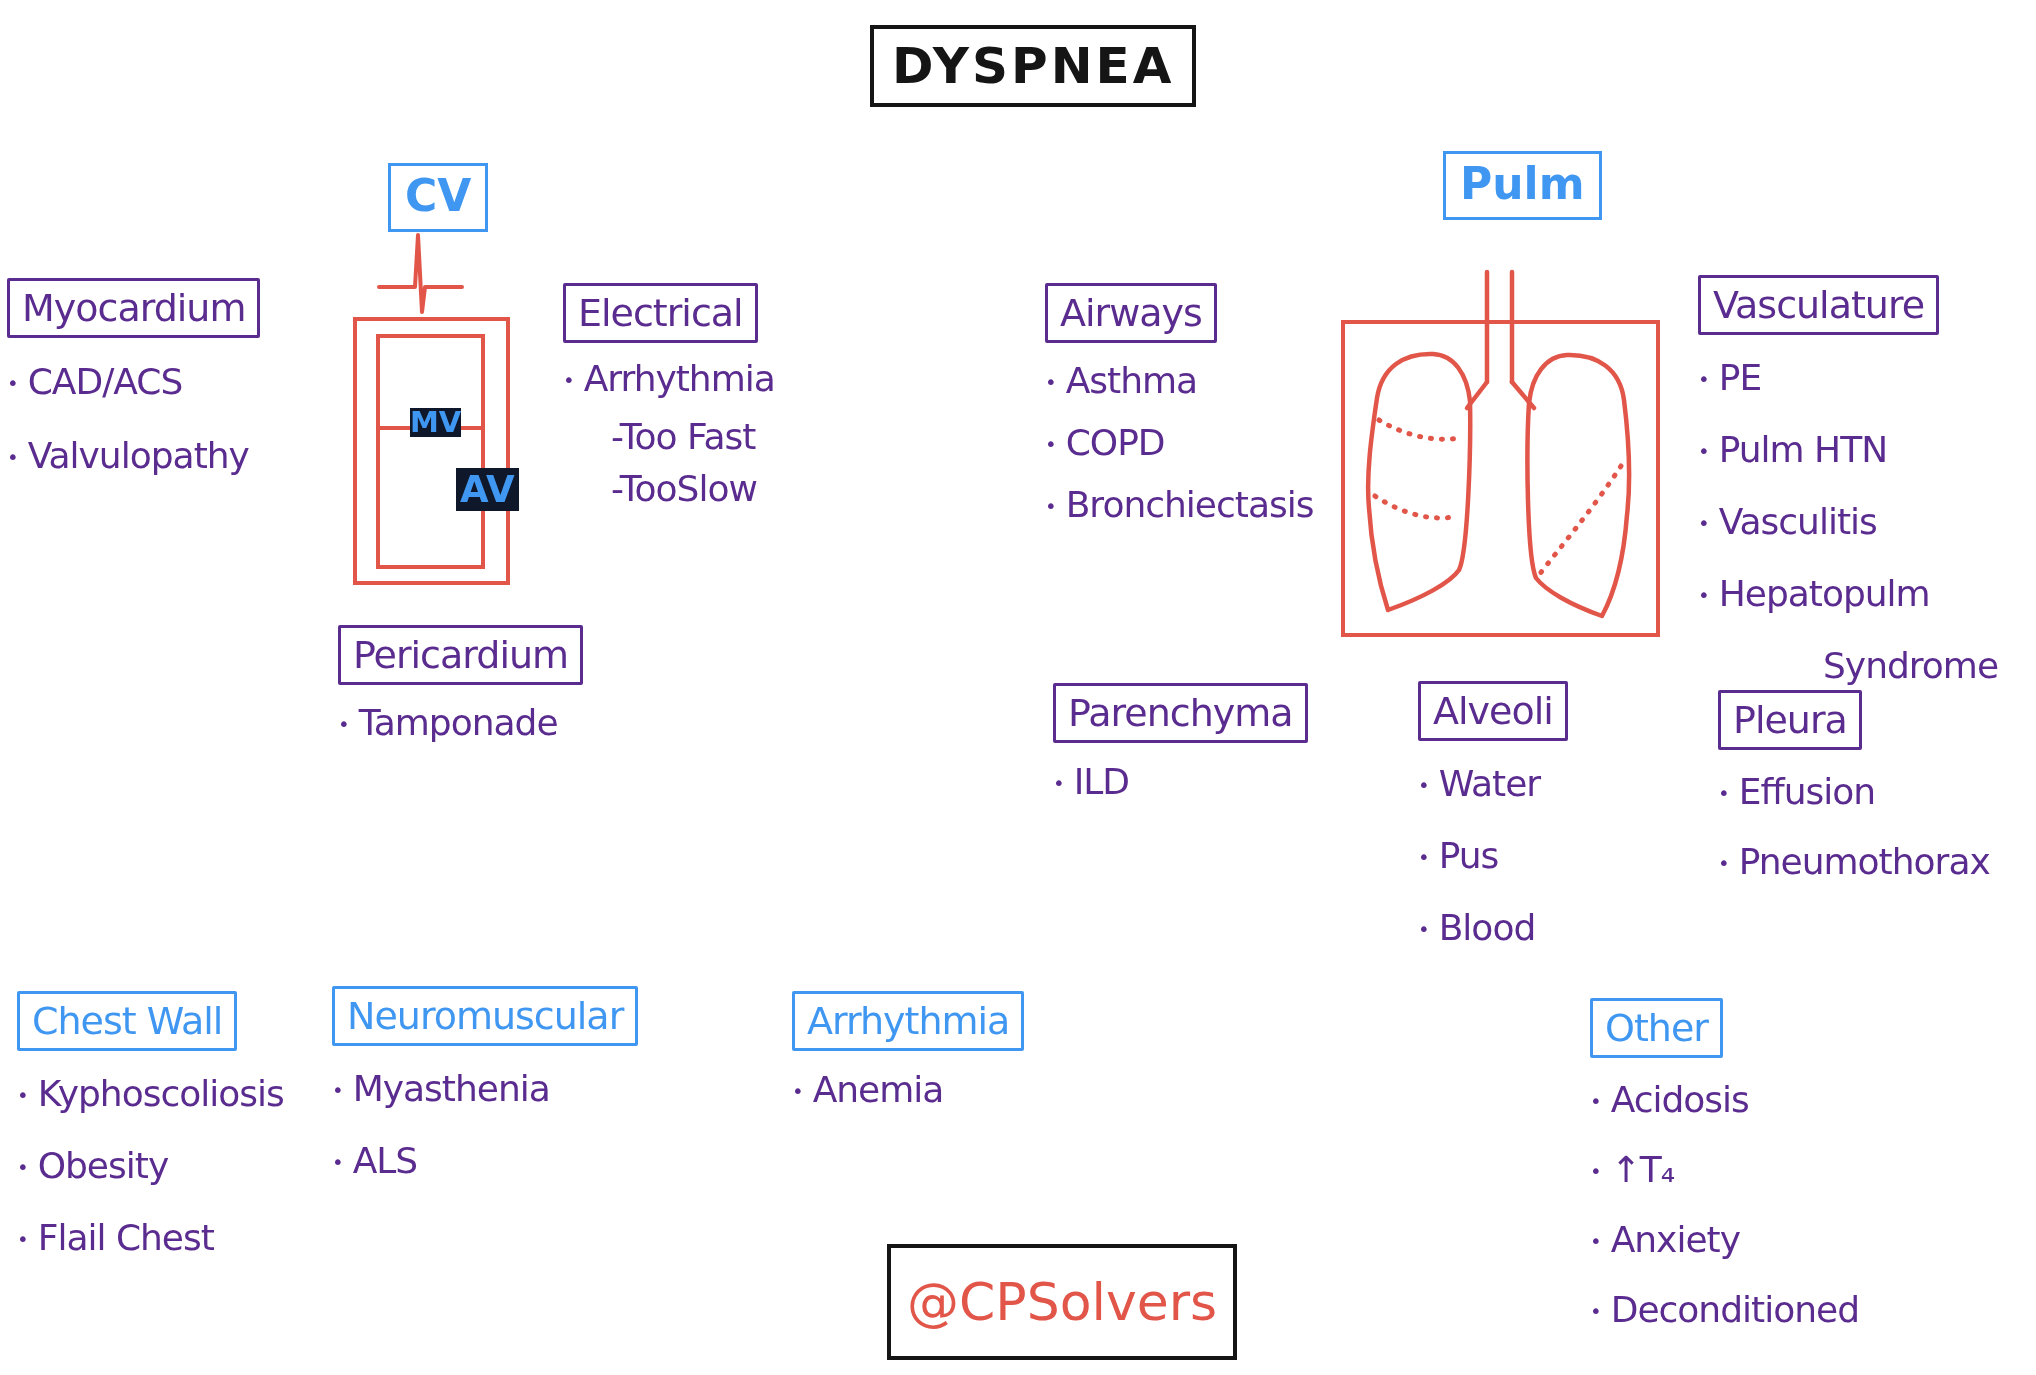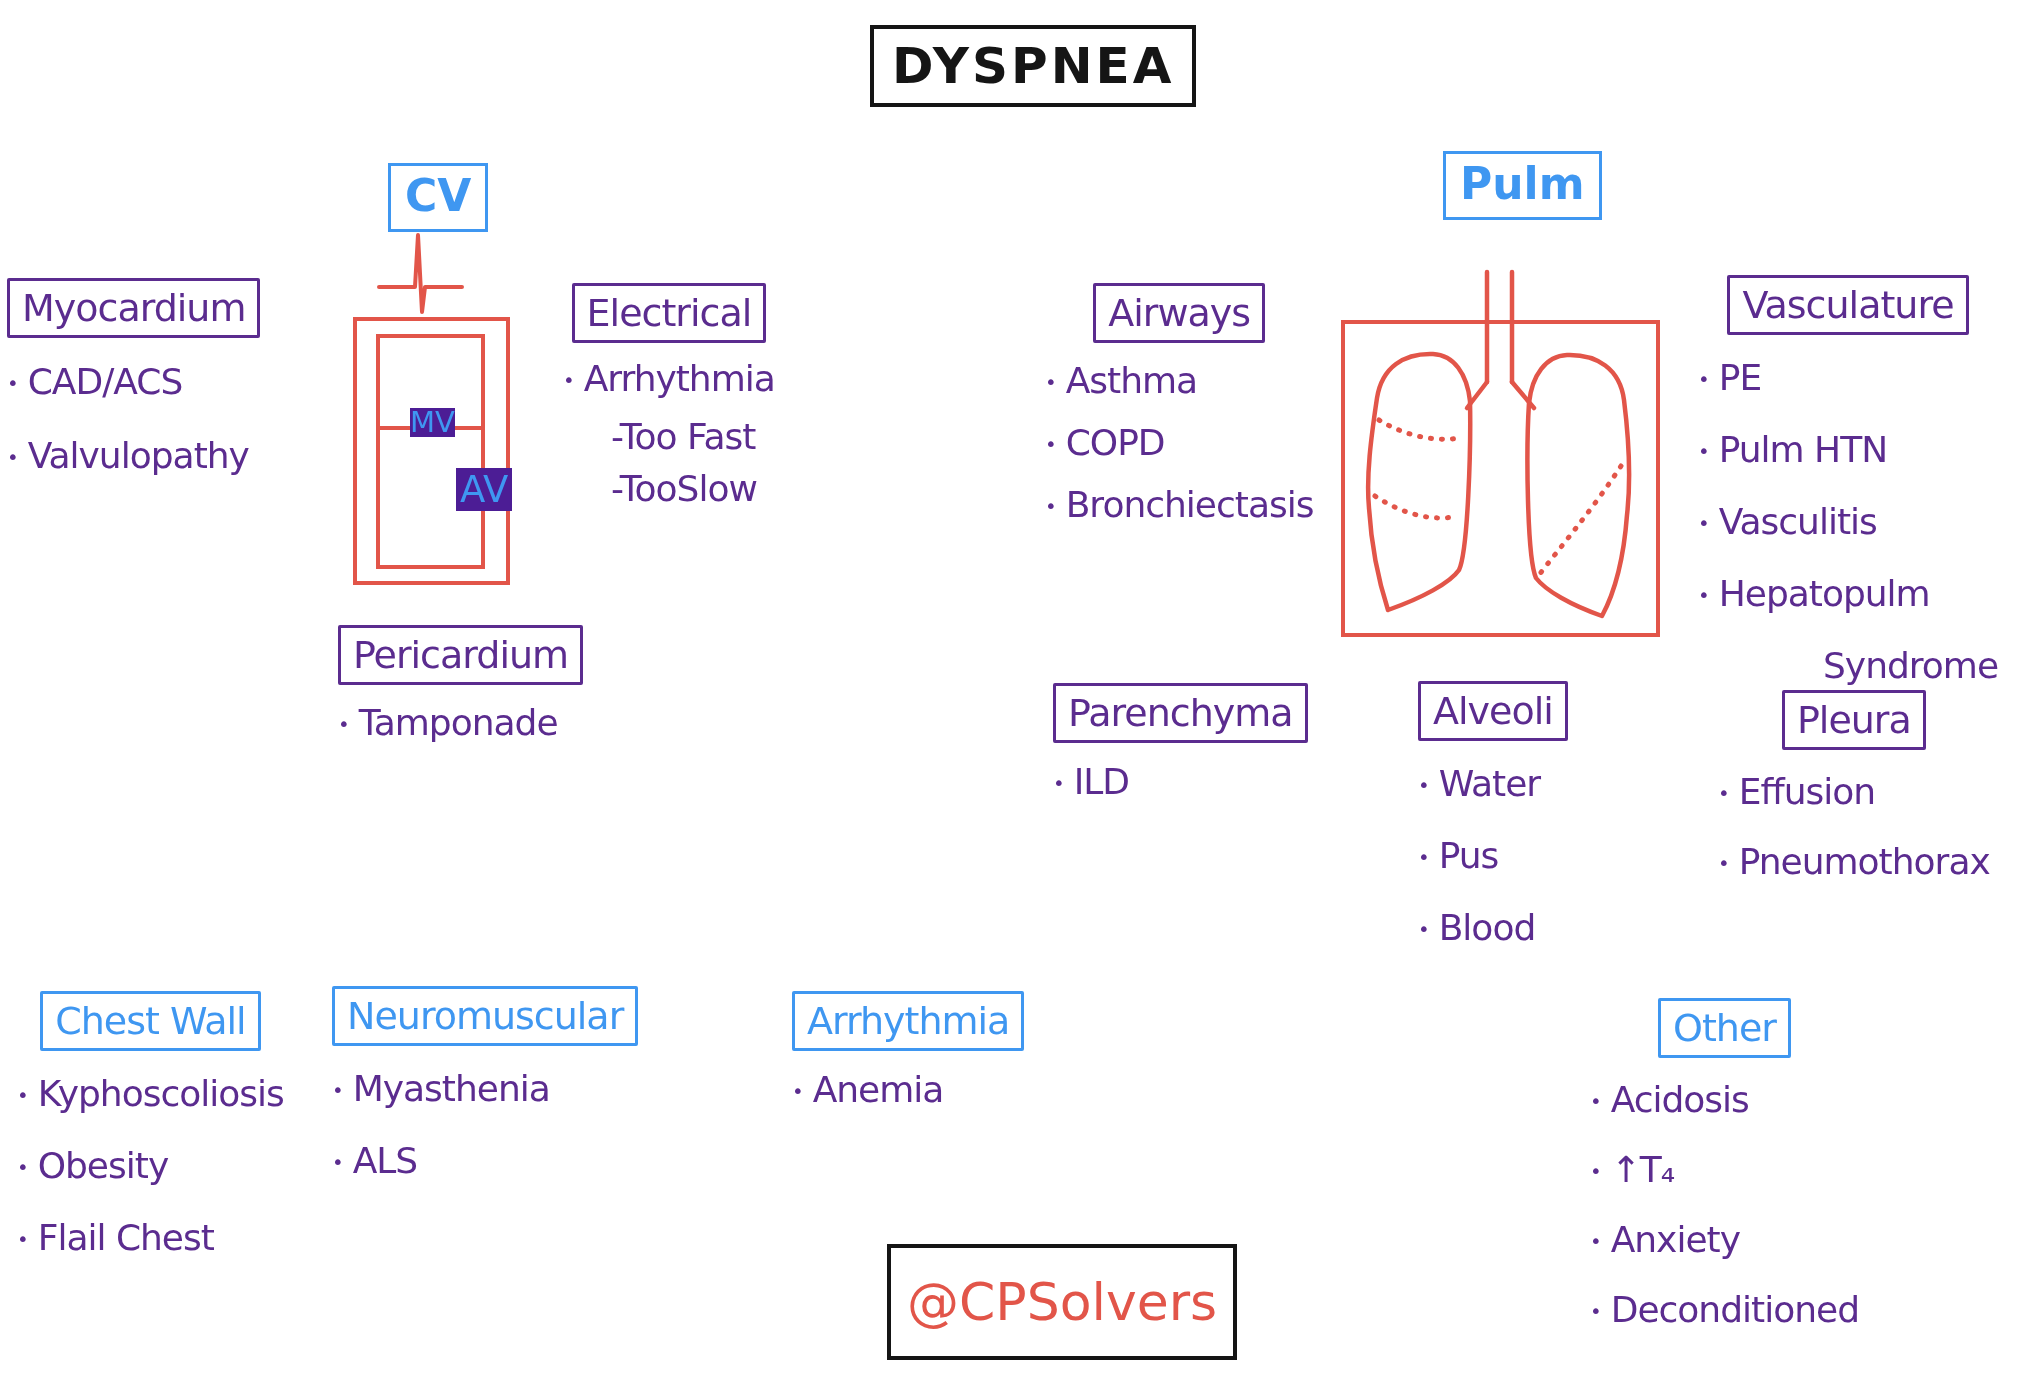--- a/index.html
+++ b/index.html
@@ -1,18 +1,18 @@
 <!DOCTYPE html>
 <html><head>
 <meta charset="utf-8">
 <style>
   html,body { margin:0; padding:0; background:#ffffff; }
   .canvas {
     position:relative; width:2036px; height:1375px; overflow:hidden;
-    background:#ffffff; font-family:"DejaVu Sans", sans-serif;text-align:center;
+    background:#ffffff; font-family:"DejaVu Sans", sans-serif;
   }
   .sec { position:absolute; }
   .hbox {
     display:inline-block; border:3px solid currentColor; border-radius:2px;
     padding:5px 12px 5px 12px; font-size:38px; letter-spacing:-1px; white-space:nowrap;
   }
   .purple-h .hbox { color:#5b2c8f; }
   .blue-h  .hbox { color:#3f97f1; }
   .items { margin-top:10px; font-size:36px; letter-spacing:-1px; color:#5b2c8f; line-height:58px; }
   .li { display:flex; align-items:baseline; white-space:nowrap; line-height:inherit; }
@@ -25,21 +25,21 @@
     font-weight:bold; white-space:nowrap;
   }
   .creditbox {
     position:absolute; left:887px; top:1244px; border:4px solid #151515;
     padding:24px 16px; font-size:52px; color:#e25549; letter-spacing:0px; white-space:nowrap;
   }
   .tagbox {
     position:absolute; border:3px solid #3f97f1; color:#3f97f1;
     padding:4px 14px 8px 14px; font-size:44px; font-weight:bold; white-space:nowrap;
   }
-  .overlay { position:absolute; color:#3f97f1; font-weight:normal; background:#4c1d95; line-height:1; }
+  .overlay { position:absolute; color:#3f97f1; font-weight:bold; background:#0f172a; line-height:1; }
   svg { display:block; }
 </style>
 </head>
 <body>
 
 <div class="canvas">
 
   <div class="titlebox">DYSPNEA</div>
 
   <div class="tagbox" style="left:388px; top:163px;">CV</div>

